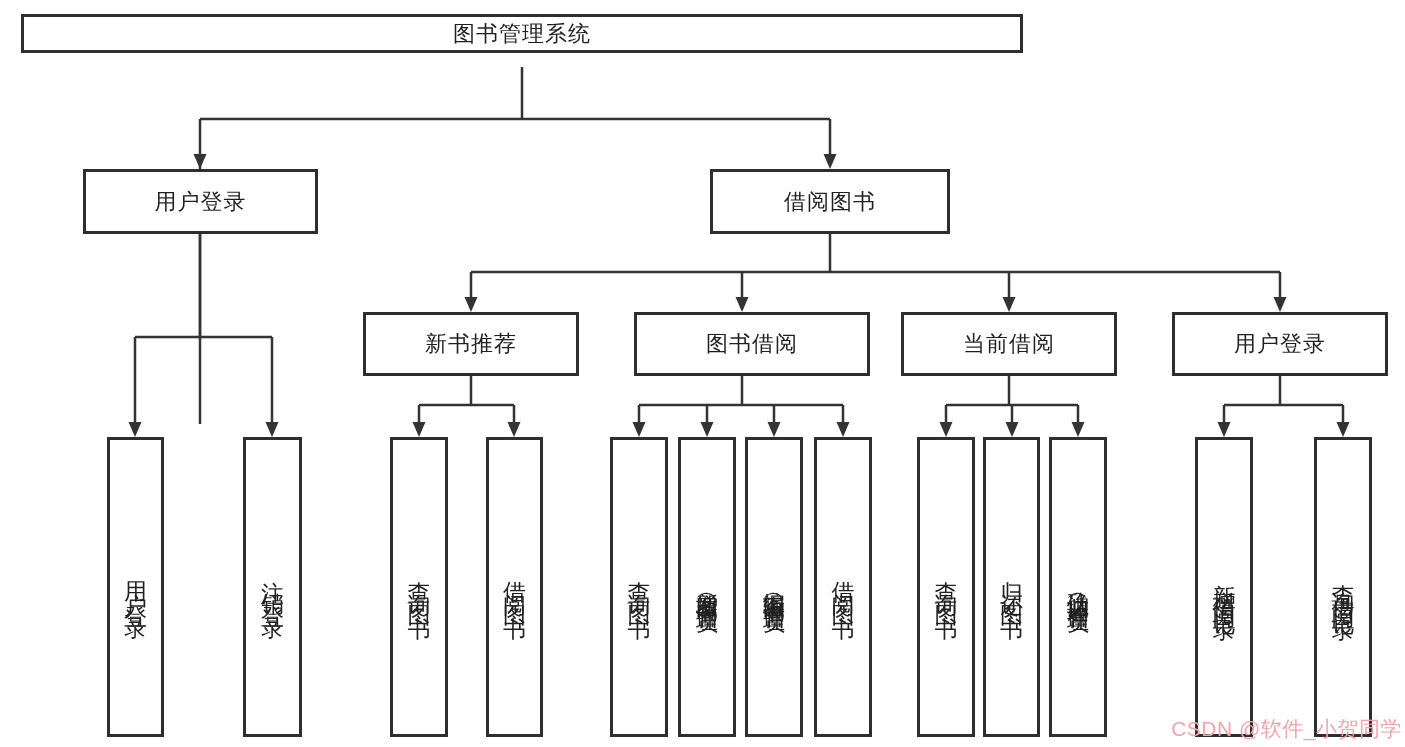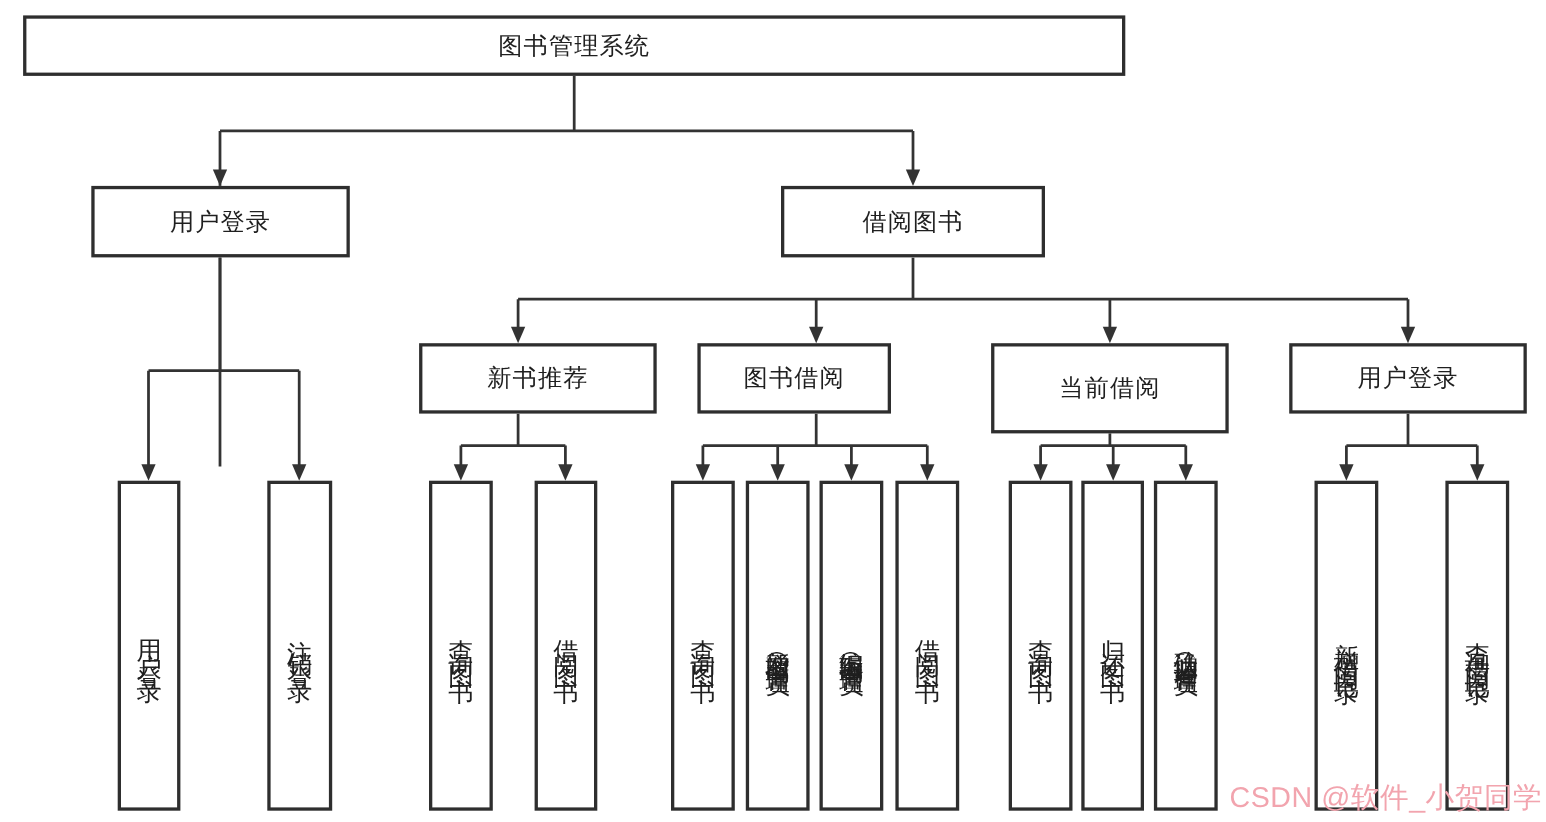--- a/index.html
+++ b/index.html
@@ -39,44 +39,44 @@
   .v-label {
     writing-mode: vertical-rl;
     text-orientation: mixed;
     font-size: 23px;
     letter-spacing: 12px;
     line-height: 1;
   }
   .v-label.mid   { letter-spacing: 7px; }
   .v-label.tight { letter-spacing: 3px; font-size: 22px; }
   
-  .n-root  { left: 21px;  top: 14px;  width: 1002px; height: 55px; }
+  .n-root  { left: 21px;  top: 14px;  width: 1002px; height: 39px; }
   .n-user  { left: 83px;  top: 169px; width: 235px;  height: 65px; }
   .n-book  { left: 710px; top: 169px; width: 240px;  height: 65px; }
-  .n-rec   { left: 363px; top: 312px; width: 216px;  height: 64px; margin-left: 18px; }
-  .n-bor   { left: 634px; top: 312px; width: 176px;  height: 64px; }
-  .n-cur   { left: 901px; top: 312px; width: 216px;  height: 82px; }
+  .n-rec   { left: 363px; top: 312px; width: 216px;  height: 64px; }
+  .n-bor   { left: 634px; top: 312px; width: 236px;  height: 64px; }
+  .n-cur   { left: 901px; top: 312px; width: 216px;  height: 64px; }
   .n-log   { left: 1172px;top: 312px; width: 216px;  height: 64px; }
   .lf-u1 { left: 107px; width: 57px; }
   .lf-u2 { left: 243px; width: 59px; }
   .lf-n1 { left: 390px; }
   .lf-n2 { left: 486px; width: 57px; }
   .lf-b1 { left: 610px; }
   .lf-b2 { left: 678px; }
   .lf-b3 { left: 745px; }
   .lf-b4 { left: 814px; }
   .lf-c1 { left: 917px; }
   .lf-c2 { left: 983px; width: 57px; }
   .lf-c3 { left: 1049px; }
   .lf-r1 { left: 1195px; }
   .lf-r2 { left: 1314px; }
   .watermark {
     position: absolute;
     right: 3px; bottom: 4px;
-    font-size: 26px;
+    font-size: 21px;
     color: var(--watermark, #f2a4ae);
     z-index: 5;
     white-space: nowrap;
     letter-spacing: 0.5px;
   }
 </style>
 </head>
 <body>
 
 <div class="canvas">

